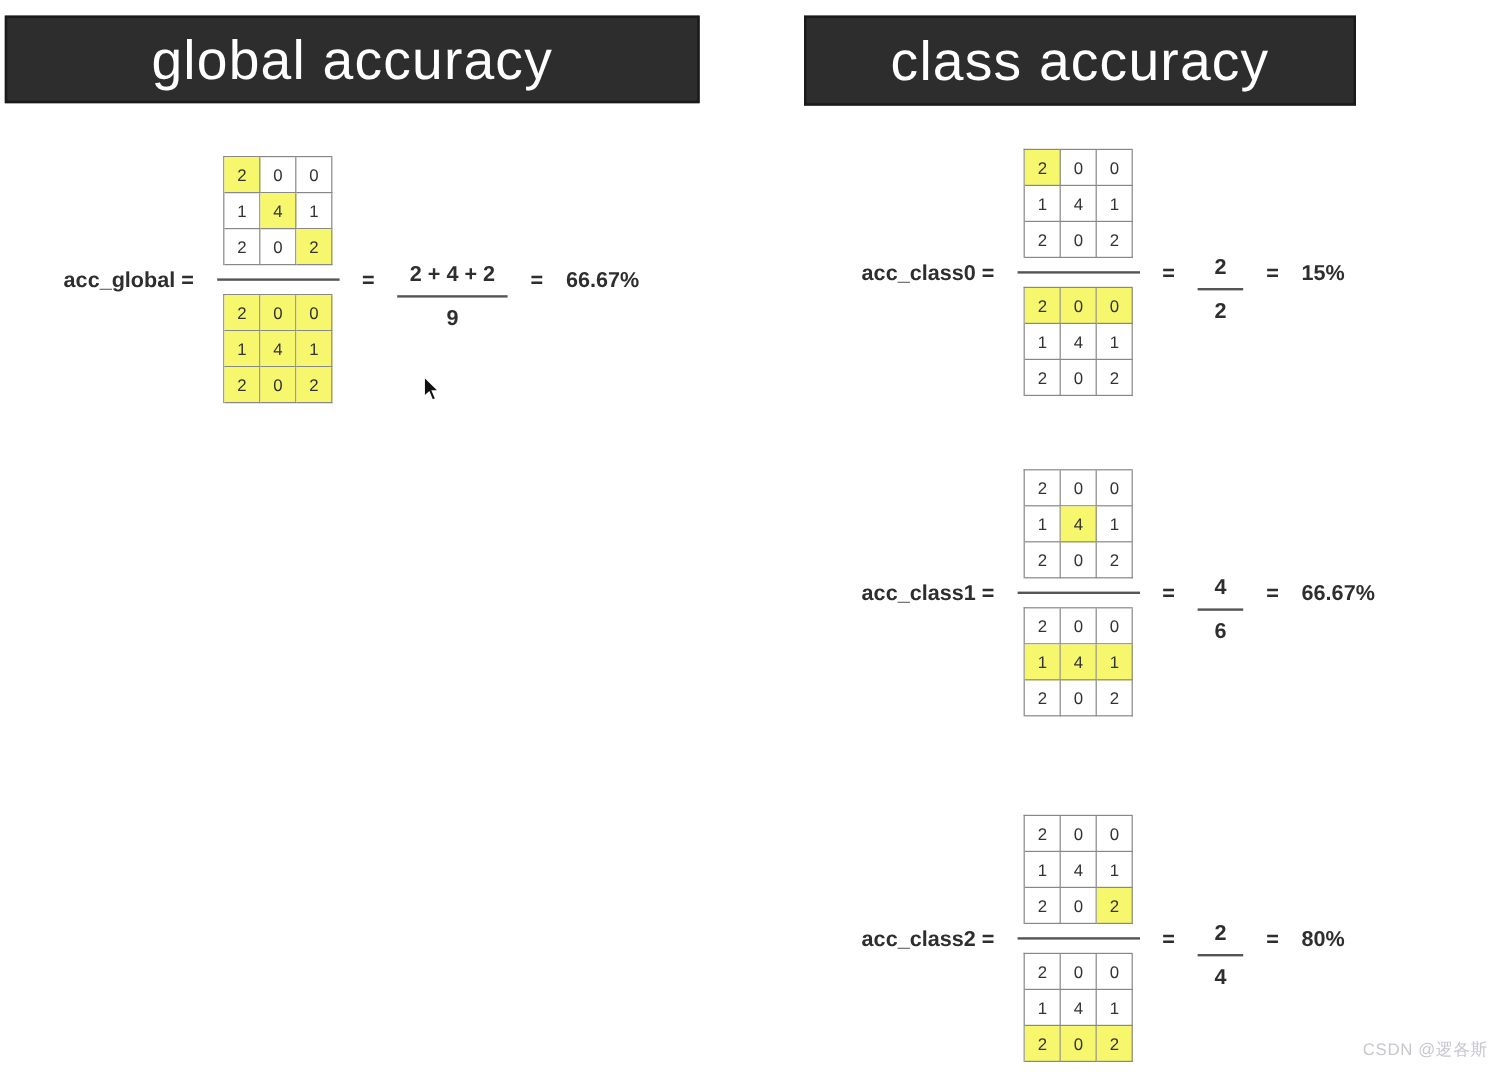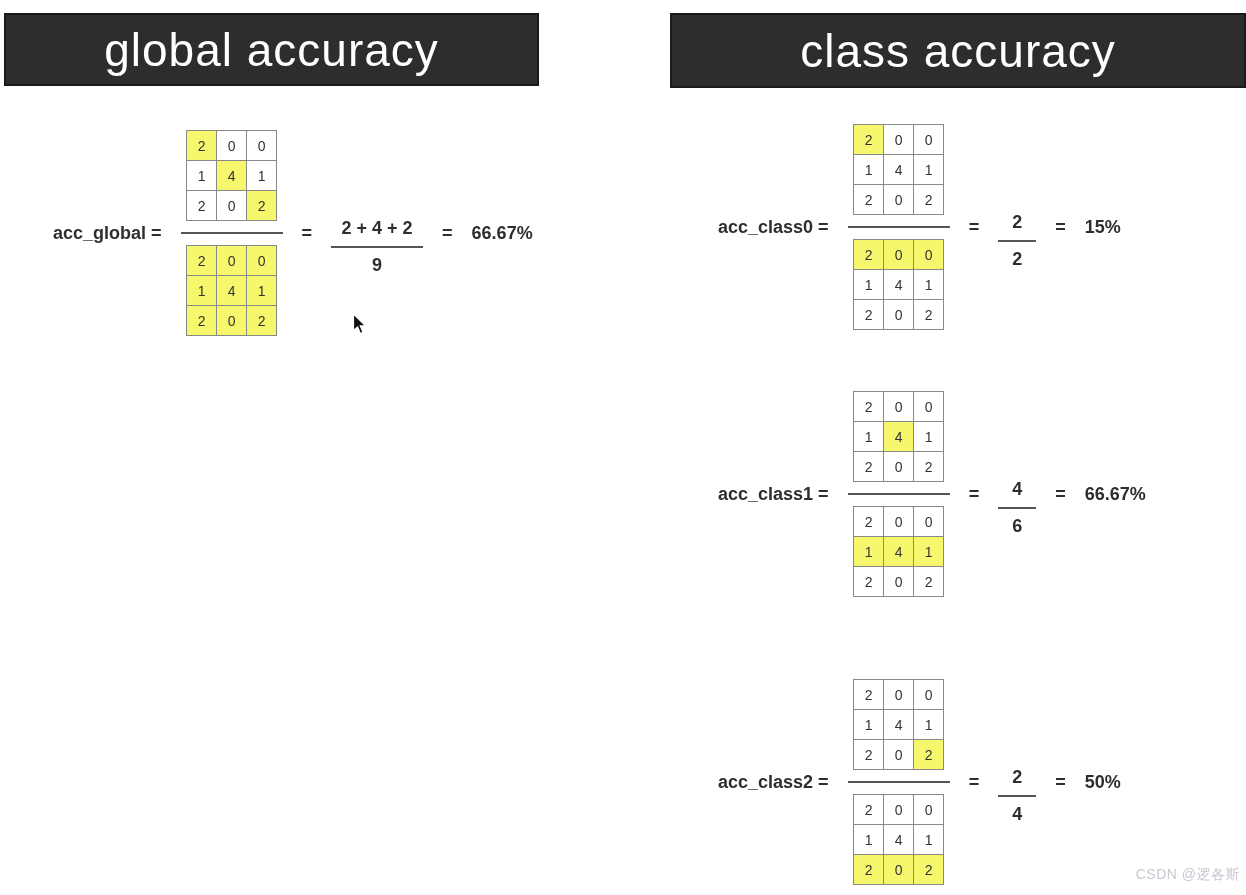--- a/index.html
+++ b/index.html
@@ -54,24 +54,24 @@
   .watermark{
     position:absolute;right:6px;top:866px;
     font-size:14px;color:var(--watermark,#c9c6d0);
     letter-spacing:0.5px;
     text-align:right;
   }
 </style>
 </head>
 <body>
 
-<div class="banner" style="left:4px;width:535px;">
+<div class="banner" style="left:4px;width:579px;">
   <div class="banner-title">global accuracy</div>
 </div>
-<div class="banner" style="left:670px;width:576px;height:75px;">
+<div class="banner" style="left:670px;width:460px;height:75px;">
   <div class="banner-title">class accuracy</div>
 </div>
 
 <div class="equation" style="left:53px;top:233px;">
   <div class="eqlabel">acc_global =</div>
   <div class="matfrac">
     <div class="matrix">
         <div class="cell hl">2</div>
         <div class="cell">0</div>
         <div class="cell">0</div>
@@ -206,21 +206,21 @@
         <div class="cell hl">2</div>
       </div>
   </div>
   <div class="eqtext">=</div>
   <div class="numfrac">
     <div class="eqtext">2</div>
     <div class="fracbar2 bar-narrow"></div>
     <div class="eqtext">4</div>
   </div>
   <div class="eqtext">=</div>
-  <div class="eqtext">50%</div>
+  <div class="eqtext">80%</div>
 </div>
 
 <div class="cursor">
   <svg width="16" height="22" viewBox="0 0 16 22">
     <path d="M1.5,1 L1.5,17.5 L5.6,13.9 L8.4,20.5 L11.1,19.3 L8.3,12.9 L13.6,12.9 Z" fill="#111111" stroke="#ffffff" stroke-width="1.2"></path>
   </svg>
 </div>
 
 <div class="watermark">CSDN @逻各斯</div>
 

